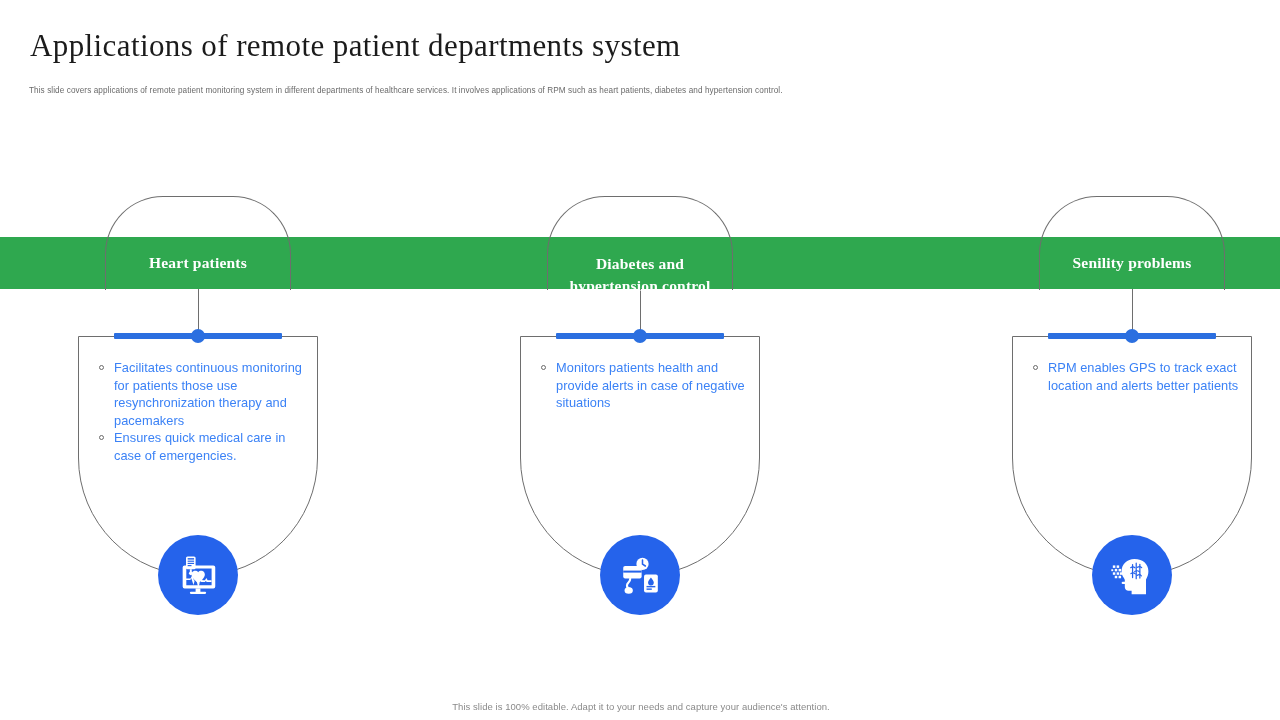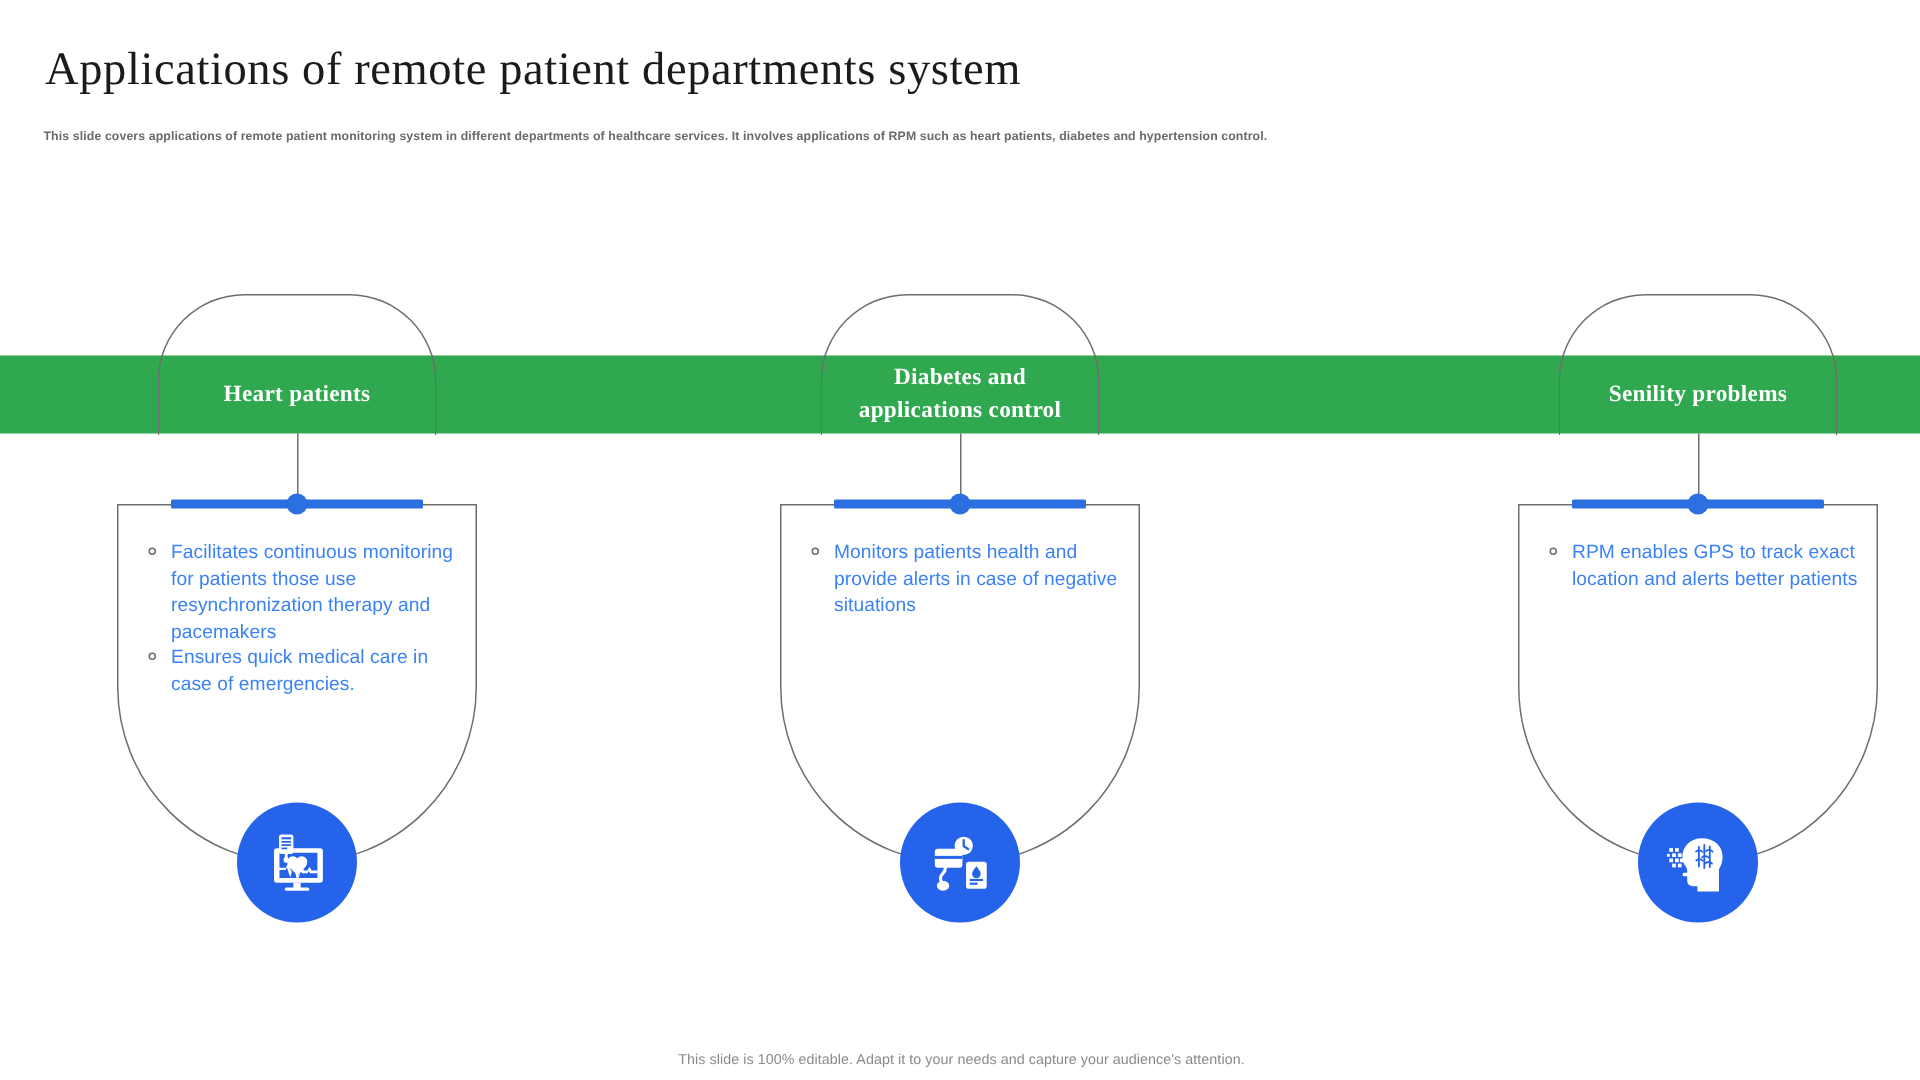--- a/index.html
+++ b/index.html
@@ -10,21 +10,21 @@
 
   
   .page-title{
     position:absolute; left:30px; top:28px;
     font-family:"Liberation Serif", serif;
     font-size:31px; font-weight:400; color:#1b1b1b;
     letter-spacing:.4px; white-space:nowrap;
   }
   .page-subtitle{
     position:absolute; left:29px; top:86px; width:1010px;
-    font-size:8.2px; font-weight:700; color:#6a6a6a;
+    font-size:8.2px; font-weight:400; color:#6a6a6a;
     letter-spacing:.08px; white-space:nowrap;
   }
 
   
   .green-band{
     position:absolute; left:0; top:237px; width:1280px; height:52px;
     background:#2fa84f;
   }
 
   
@@ -43,21 +43,21 @@
   .arch-title{
     position:absolute; top:237px; left:50%; transform:translateX(-50%);
     width:200px; height:52px;
     display:flex; align-items:center; justify-content:center;
     text-align:center;
     font-family:"Liberation Serif", serif;
     font-weight:700; font-size:15.5px; color:#ffffff;
     line-height:1.42; letter-spacing:.2px;
     z-index:4; pointer-events:none;
   }
-  .arch-title.two-line{ font-size:15.5px; }
+  .arch-title.two-line{ font-size:15.5px;margin-top:12px; }
 
   
   .connector{
     position:absolute; top:289px; left:50%;
     width:1px; height:48px; background:#6e6e6e;
   }
 
   
   .shield{
     position:absolute; top:336px; left:50%; transform:translateX(-50%);
@@ -160,21 +160,21 @@
           </g>
         </svg>
       </div>
     </div>
 
     <div class="column" style="left:490px;">
       <div class="arch"></div>
       <div class="arch-title two-line">
         <span>
           <span>Diabetes and</span><br>
-          <span>applications control</span>
+          <span>hypertension control</span>
         </span>
       </div>
       <div class="connector"></div>
       <div class="shield"></div>
       <div class="blue-bar"></div>
       <div class="blue-dot"></div>
       <div class="bullets">
         <span class="bullet">
           <span class="marker"></span>
           <span>Monitors  patients health  and provide  alerts  in case of negative  situations</span>

